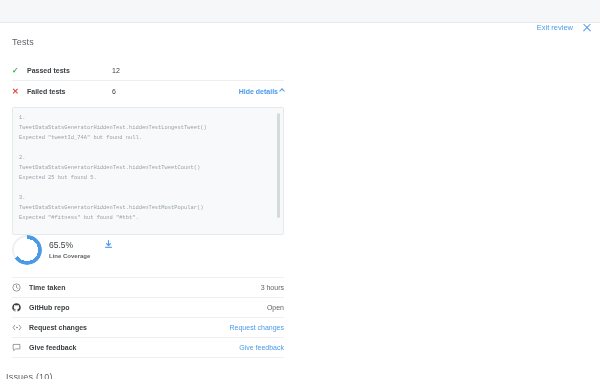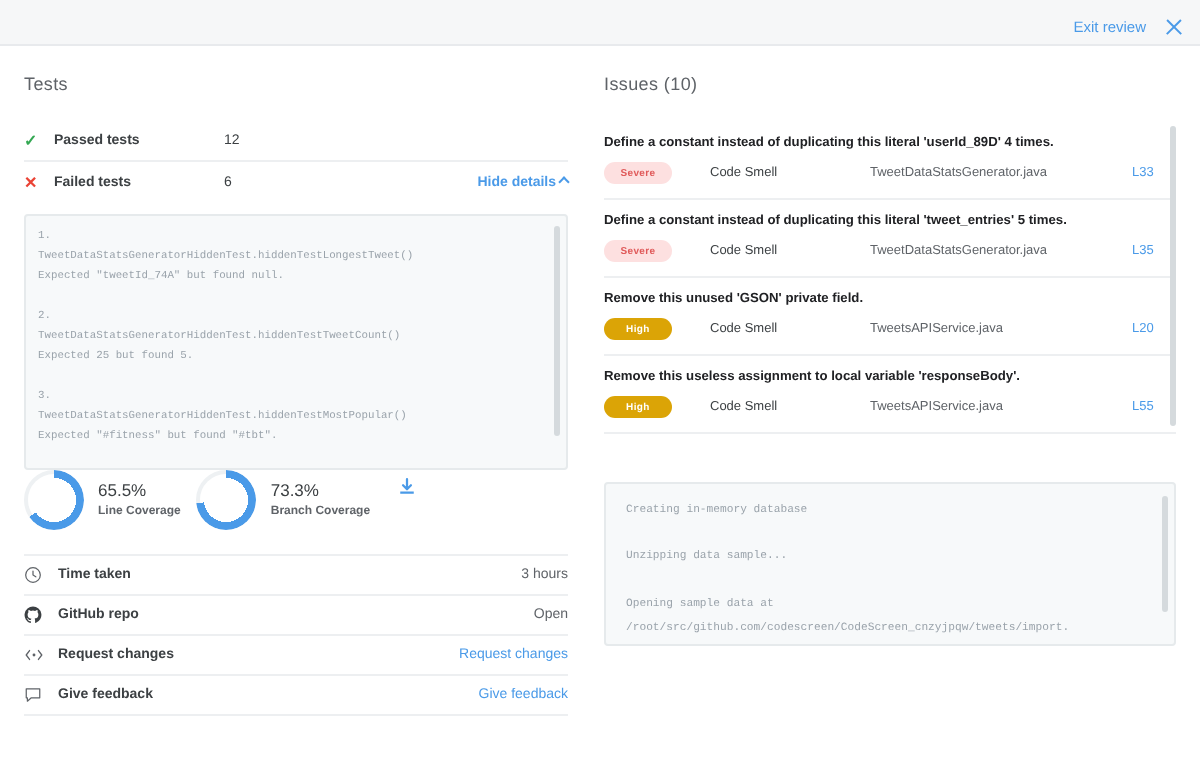--- a/index.html
+++ b/index.html
@@ -23,21 +23,21 @@
     align-items: center;
     justify-content: center;
   }
   .topbar-title {
     font-size: 8.5px;
     color: #3c4043;
     letter-spacing: .1px;
   }
   .topbar-right {
     position: absolute;
-    right: 8px; top: 2px; height: 23px;
+    right: 8px; top: 16px; height: 23px;
     display: flex; align-items: center; gap: 9px;
   }
   .exit-review {
     font-size: 7.5px;
     color: #4a9ae8;
     cursor: pointer;
   }
   .close-icon {
     width: 10px; height: 10px;
     position: relative;
@@ -50,20 +50,21 @@
     background: #4a9ae8;
   }
   .close-icon:before { transform: rotate(45deg); }
   .close-icon:after  { transform: rotate(-45deg); }
 
   
   .page {
     display: flex;
     height: 356px;
     padding: 0;
+    flex-direction: column;
   }
   .col-left  { width: 296px; padding: 14px 12px 0 12px; }
   .col-right { width: 304px; padding: 14px 12px 0 6px; }
 
   .section-title {
     font-size: 9px;
     color: #5f6368;
     margin-bottom: 14px;
     letter-spacing: .2px;
   }
@@ -304,30 +305,20 @@
       <div class="cov-item">
         <div class="cov-ring">
           <div class="ring-bg"></div>
           <div class="ring-arc" id="arc-line" style="background: conic-gradient(rgb(74, 154, 232) 0deg, rgb(74, 154, 232) 235.8deg, rgba(0, 0, 0, 0) 235.8deg, rgba(0, 0, 0, 0) 360deg); mask: radial-gradient(circle, transparent 11px, rgb(0, 0, 0) 11px);"></div>
         </div>
         <div class="cov-texts">
           <div class="cov-pct">65.5%</div>
           <div class="cov-label">Line Coverage</div>
         </div>
       </div>
-      <div class="cov-item">
-        <div class="cov-ring">
-          <div class="ring-bg"></div>
-          <div class="ring-arc" id="arc-branch" style="background: conic-gradient(rgb(74, 154, 232) 0deg, rgb(74, 154, 232) 263.88deg, rgba(0, 0, 0, 0) 263.88deg, rgba(0, 0, 0, 0) 360deg); mask: radial-gradient(circle, transparent 11px, rgb(0, 0, 0) 11px);"></div>
-        </div>
-        <div class="cov-texts">
-          <div class="cov-pct">73.3%</div>
-          <div class="cov-label">Branch Coverage</div>
-        </div>
-      </div>
       <span class="dl-icon">
         <svg width="9" height="9" viewBox="0 0 16 16">
             <path d="M8 1v8M4.5 6.5L8 10l3.5-3.5" stroke="#4a9ae8" stroke-width="2" fill="none" stroke-linecap="round" stroke-linejoin="round"></path>
             <rect x="2" y="12" width="12" height="2" fill="#4a9ae8"></rect>
           </svg>
       </span>
     </div>
 
     <div class="info-list">
       <div class="info-row">

